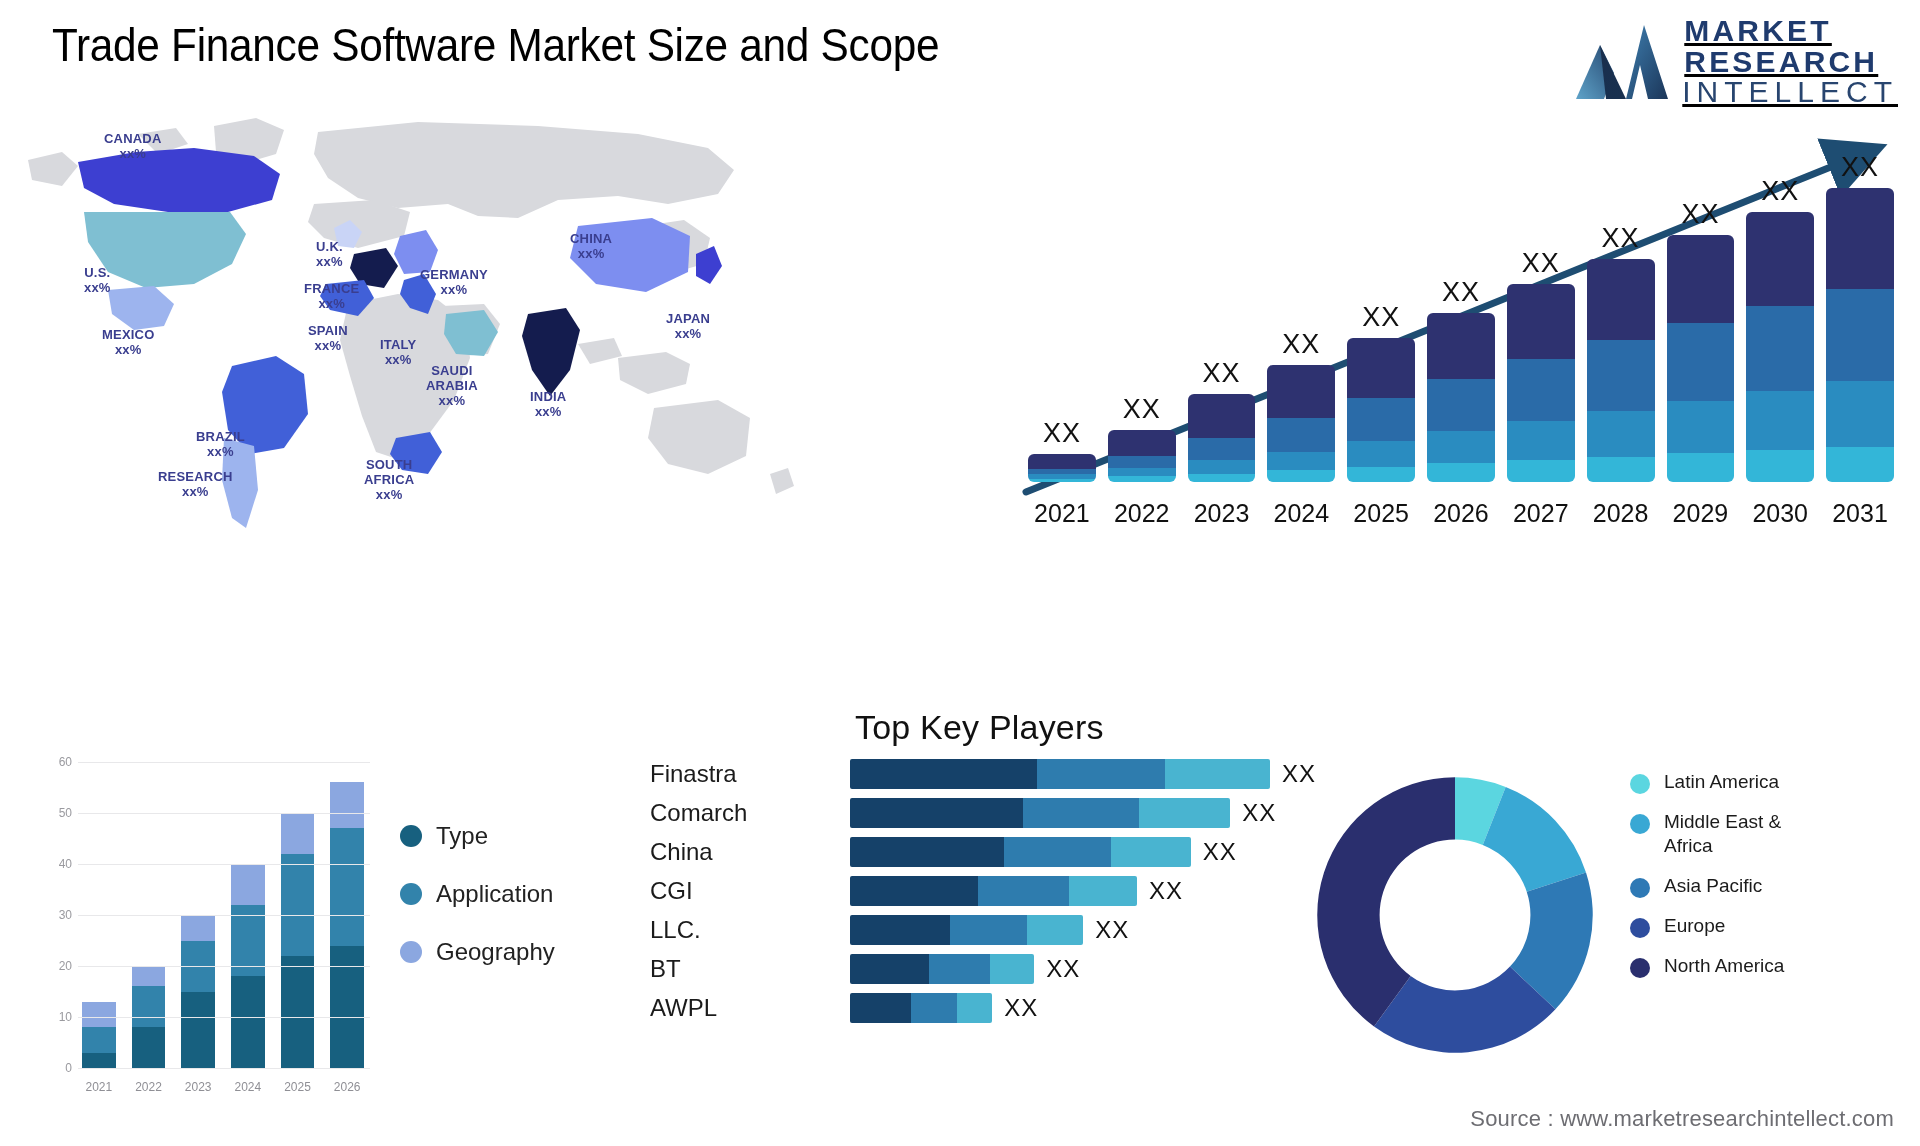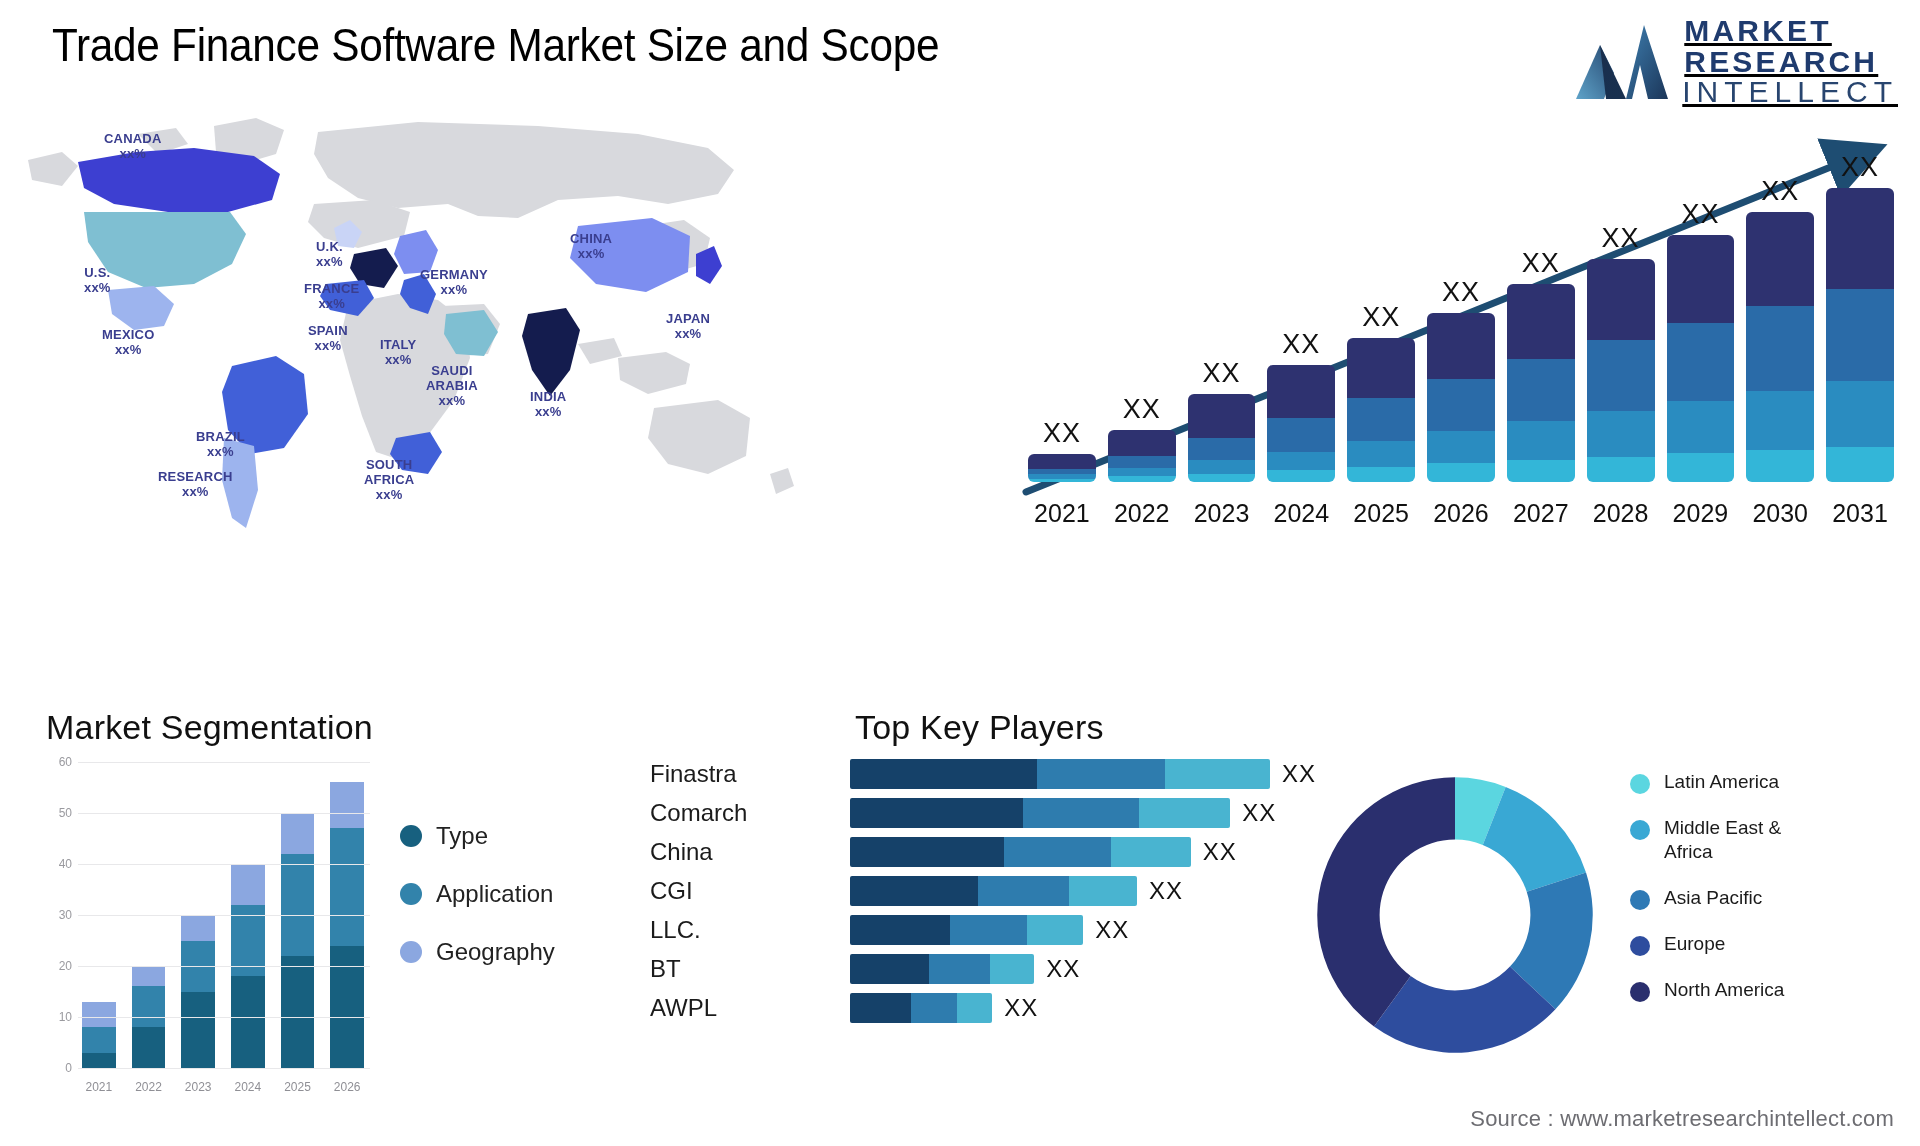--- a/index.html
+++ b/index.html
@@ -80,21 +80,21 @@
   #players { position:absolute; left:640px; top:752px; width:800px; height:330px; }
   .pl-row { position:absolute; left:0; width:100%; height:44px; display:flex; align-items:center; }
   .pl-name { width:210px; text-align:left; padding-left:10px; font-size:24px; color:#1b1b1b; }
   .pl-bar { height:30px; display:flex; border-radius:2px; overflow:hidden; }
   .pl-seg { height:100%; }
   .pl-val { font-size:24px; color:#111; margin-left:12px; letter-spacing:1px; }
 
   
   #region { position:absolute; left:1300px; top:760px; width:600px; height:330px; }
   #donut { position:absolute; left:10px; top:10px; width:290px; height:290px; }
-  #region-legend { position:absolute; left:330px; top:10px; display:flex; flex-direction:column; gap:22px; }
+  #region-legend { position:absolute; left:330px; top:10px; display:flex; flex-direction:column; gap:16px; }
   .rl-row { display:flex; align-items:flex-start; gap:14px; }
   .rl-dot { width:20px; height:20px; border-radius:50%; margin-top:4px; flex:none; }
   .rl-txt { font-size:19px; color:#1b1b1b; line-height:1.25; max-width:170px; }
 
   
   #source {
     position:absolute; right:26px; bottom:14px; font-size:22px; color:#6d6d72;
     font-style:normal; letter-spacing:.2px;
   }
 </style>
@@ -321,21 +321,20 @@
         <div class="year-cell">2025</div>
         <div class="year-cell">2026</div>
         <div class="year-cell">2027</div>
         <div class="year-cell">2028</div>
         <div class="year-cell">2029</div>
         <div class="year-cell">2030</div>
         <div class="year-cell">2031</div>
       </div>
   </div>
 
-  <div class="section-title" id="seg-title">Market Segmentation</div>
   <div class="section-title" id="players-title">Top Key Players</div>
 
   <div id="seg-chart">
     <div id="seg-grid"></div>
     <div id="seg-plot">
         <div class="seg-col">
           <div class="seg-seg" style="height: 25.5px; background: rgb(139, 167, 224);"></div>
           <div class="seg-seg" style="height: 25.5px; background: rgb(50, 131, 171);"></div>
           <div class="seg-seg" style="height: 15.3px; background: rgb(23, 96, 127);"></div>
         </div>

